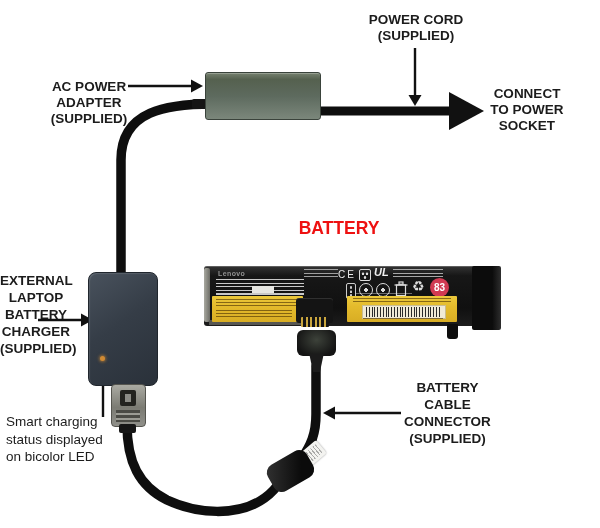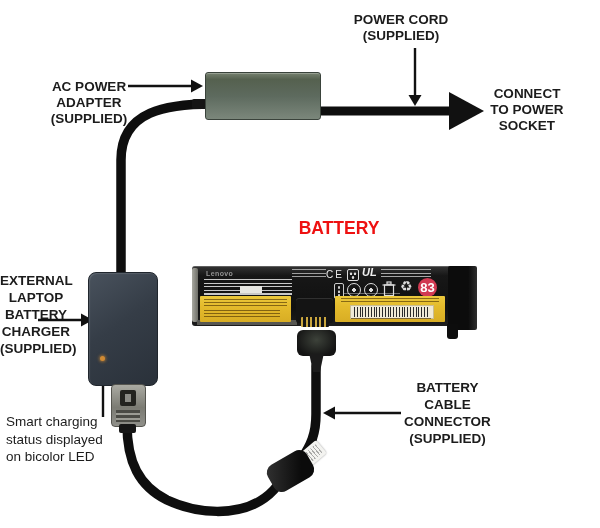--- a/index.html
+++ b/index.html
@@ -47,23 +47,23 @@
   
   .white-tag{position:absolute;left:294px;top:448px;width:31px;height:17px;z-index:3;
     background:#f3f3f0;border-radius:2px;transform:rotate(-40deg);box-shadow:0 0 2px rgba(0,0,0,.4);}
   .white-tag-stripes{position:absolute;left:3px;top:3px;right:3px;bottom:3px;opacity:.55;
     background:repeating-linear-gradient(90deg,#6e6e6e 0 1px,transparent 1px 3px);}
   .ferrite{position:absolute;left:268px;top:456px;width:45px;height:30px;z-index:4;
     border-radius:9px;transform:rotate(-30deg);
     background:linear-gradient(120deg,#333 0%,#0b0b0b 70%);}
 
   
-  .battery{position:absolute;left:192px;top:266px;width:282px;height:60px;z-index:3;
+  .battery{position:absolute;left:204px;top:266px;width:282px;height:60px;z-index:3;
     border-radius:3px;background:linear-gradient(180deg,#343434 0%,#171717 16%,#101010 70%,#1d1d1d 100%);
-    box-shadow:inset 0 1px 0 rgba(255,255,255,.22);}
+    box-shadow:inset 0 1px 0 rgba(255,255,255,.22);padding-left:12px;}
   .bat-left-cap{position:absolute;left:0;top:2px;width:6px;height:54px;border-radius:2px;
     background:linear-gradient(90deg,#a9a9a1,#6e6e67);}
   .bat-bottom-strip{position:absolute;left:5px;bottom:1px;width:100px;height:5px;background:#62625c;opacity:.85;}
   .bat-right-cap{position:absolute;right:-3px;top:0;width:29px;height:64px;border-radius:2px;
     background:linear-gradient(90deg,#0c0c0c 70%,#2e2e2e 100%);}
   .bat-hook{position:absolute;left:447px;top:324px;width:11px;height:15px;background:#0d0d0d;
     border-radius:0 0 3px 3px;z-index:3;}
   .brand{position:absolute;left:14px;top:4px;font-size:7px;font-weight:700;color:#939393;letter-spacing:.4px;}
   .microtext{position:absolute;background:repeating-linear-gradient(180deg,rgba(232,232,232,.85) 0 1.3px,transparent 1.3px 3.6px);}
   .mt-specs{left:12px;top:13px;width:88px;height:16px;}
@@ -80,21 +80,21 @@
   .icon-socket{position:absolute;left:142px;top:17px;width:8px;height:14px;border:1px solid #ccc;border-radius:2px;
     background:radial-gradient(circle at 50% 25%,#ccc 1px,transparent 1.5px),
                radial-gradient(circle at 50% 55%,#ccc 1px,transparent 1.5px),
                radial-gradient(circle at 50% 82%,#ccc 1px,transparent 1.5px);}
   .cert{position:absolute;width:12px;height:12px;border:1.5px solid #ddd;border-radius:50%;top:17px;
     background:radial-gradient(circle at 50% 50%,#ddd 1.6px,transparent 2.1px);}
   .cert.c1{left:155px;} .cert.c2{left:172px;}
   .weee{position:absolute;left:189px;top:13px;}
   .recycle{position:absolute;left:208px;top:13px;font-size:14px;color:#dcdcdc;line-height:14px;}
   .badge{position:absolute;left:226px;top:12px;width:19px;height:19px;border-radius:50%;
-    background:var(--badge-red,#d13a52);color:#fff;font-size:13px;font-weight:700;
+    background:var(--badge-red,#d13a52);color:#fff;font-size:10px;font-weight:700;
     display:flex;align-items:center;justify-content:center;}
   .ylabel{position:absolute;background:linear-gradient(180deg,#ecc93c 0%,var(--label-yellow,#e4bb2c) 40%,#d8ad24 100%);
     border-radius:1px;overflow:hidden;}
   .yl-left{left:8px;top:30px;width:91px;height:26px;}
   .yl-right{left:143px;top:30px;width:110px;height:26px;}
   .ytext{position:absolute;background:repeating-linear-gradient(180deg,rgba(70,45,0,.6) 0 1px,transparent 1px 3px);}
   .yt1{left:4px;top:3px;width:83px;height:8px;}
   .yt2{left:4px;top:14px;width:76px;height:9px;}
   .yt3{left:6px;top:2px;width:98px;height:6px;}
   .yt4{left:16px;top:22px;width:80px;height:3px;}
@@ -209,21 +209,21 @@
       </div>
       <div class="ytext yt4"></div>
     </div>
   </div>
   <div class="bat-hook"></div>
   <div class="conn-housing"></div>
   <div class="conn-pins"></div>
   <div class="bat-plug"></div>
   <div class="bat-plug-neck"></div>
 
-  <div class="anno" style="left:341px;top:12px;width:120px;">
+  <div class="anno" style="left:356px;top:12px;width:120px;">
     <span>POWER CORD</span>
     <span>(SUPPLIED)</span>
   </div>
   <div class="anno" style="left:478px;top:86px;width:98px;">
     <span>CONNECT</span>
     <span>TO POWER</span>
     <span>SOCKET</span>
   </div>
   <div class="anno" style="left:29px;top:59px;width:120px;margin-top:20px;">
     <span>AC POWER</span>

